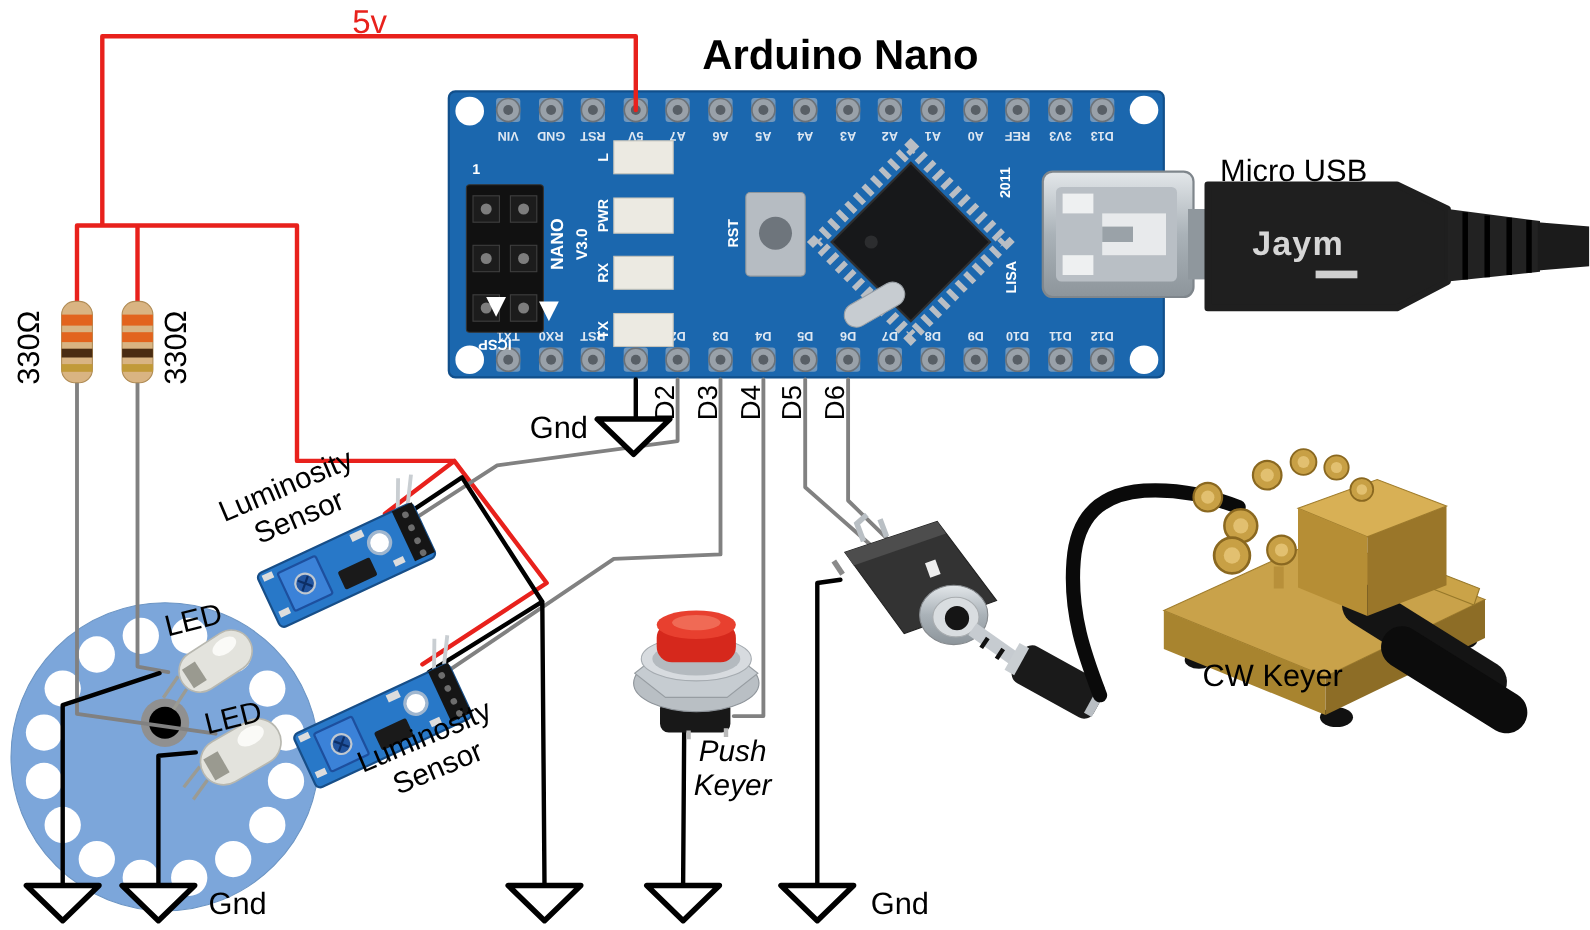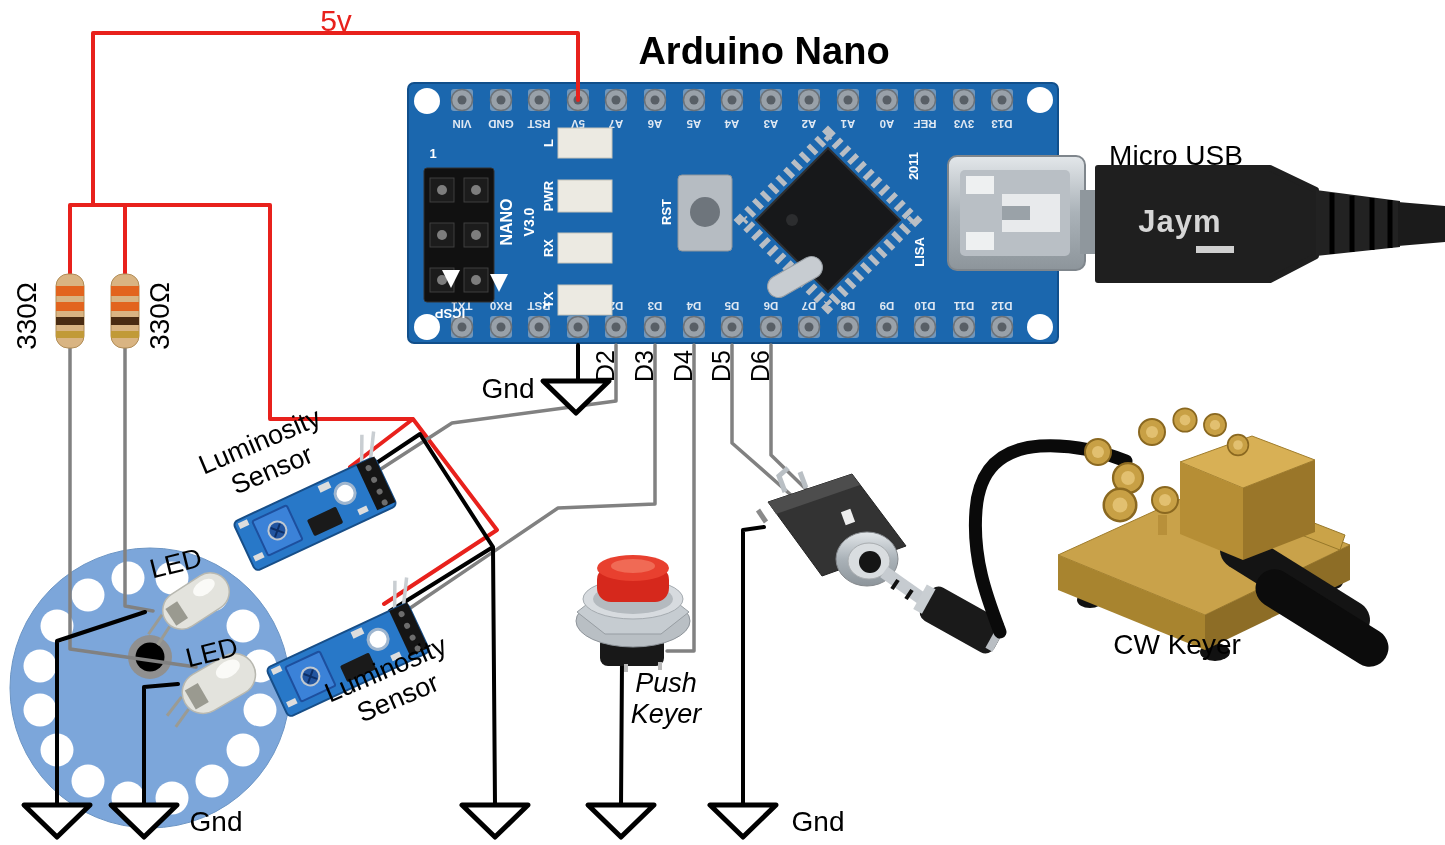--- a/index.html
+++ b/index.html
@@ -397,15 +397,15 @@
 
 <div class="lbl l27 rot14" style="left:176px;top:564px;">LED</div>
 <div class="lbl l27 rot14" style="left:212px;top:653px;">LED</div>
 
 <div class="lbl l27 c" style="left:666px;top:699px;font-style:italic;">
   <div>Push</div>
   <div>Keyer</div>
 </div>
 
 
-<div class="lbl l28" style="left:1157px;top:645px;margin-left:20px;">CW Keyer</div>
+<div class="lbl l28" style="left:1157px;top:615px;">CW Keyer</div>
 
 </div>
 
 </body></html>

